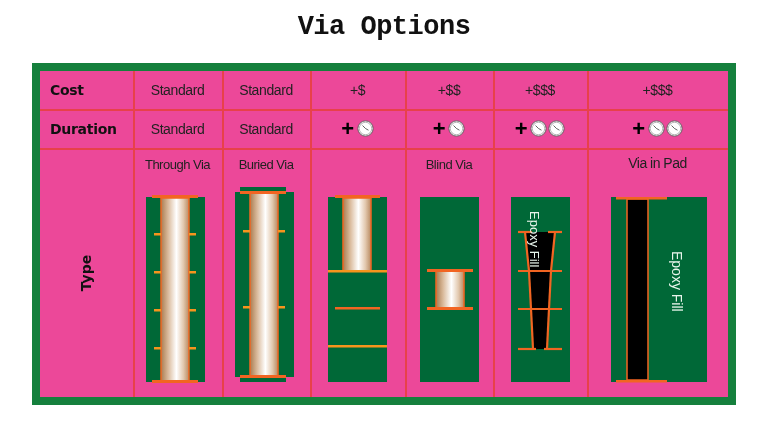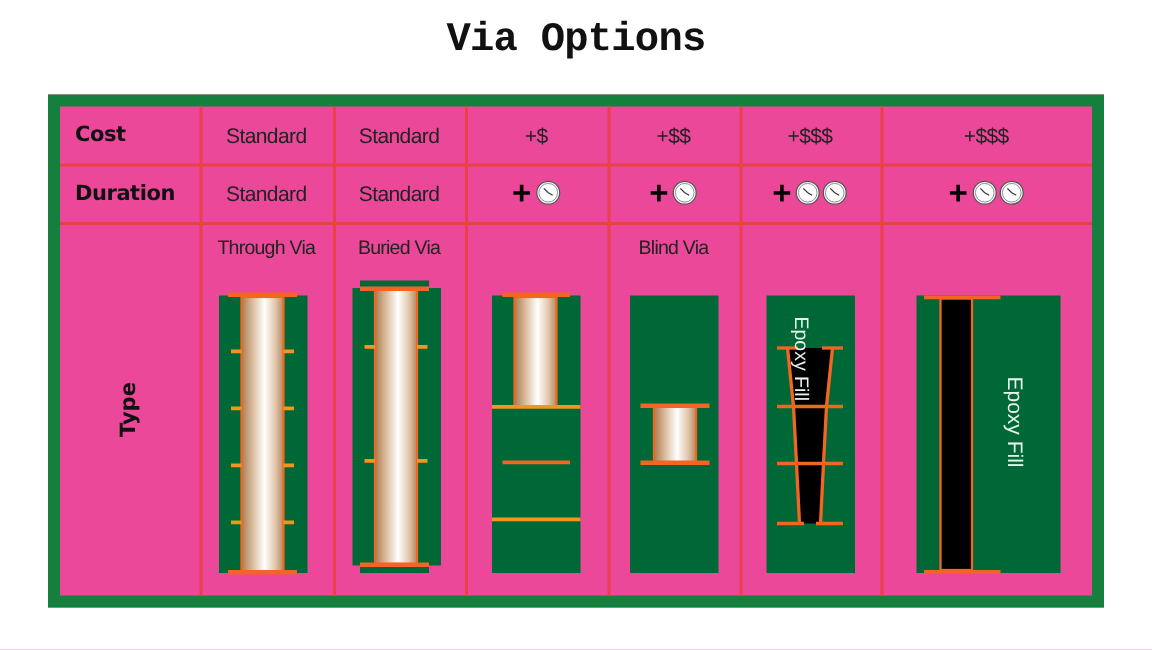--- a/index.html
+++ b/index.html
@@ -97,20 +97,21 @@
         </svg>
     </div>
 
     <div class="type-label">
         <span>Type</span>
       </div>
 
     <div class="col-title" style="left:93px;width:89px">Through Via</div>
     <div class="col-title" style="left:182px;width:88px">Buried Via</div>
     <div class="col-title" style="left:365px;width:88px">Blind Via</div>
+    <div class="col-title" style="left:547px;width:141px;font-size:14px;top:84px">Via in Pad</div>
 
     <svg class="diagram" width="688" height="326" viewBox="0 0 688 326">
       <defs>
         <linearGradient id="barrel" x1="0" x2="1" y1="0" y2="0">
           <stop offset="0" stop-color="#a97c50"></stop>
           <stop offset="0.25" stop-color="#d9b99a"></stop>
           <stop offset="0.55" stop-color="#ffffff"></stop>
           <stop offset="0.8" stop-color="#e2c8ae"></stop>
           <stop offset="1" stop-color="#b88a60"></stop>
         </linearGradient>

